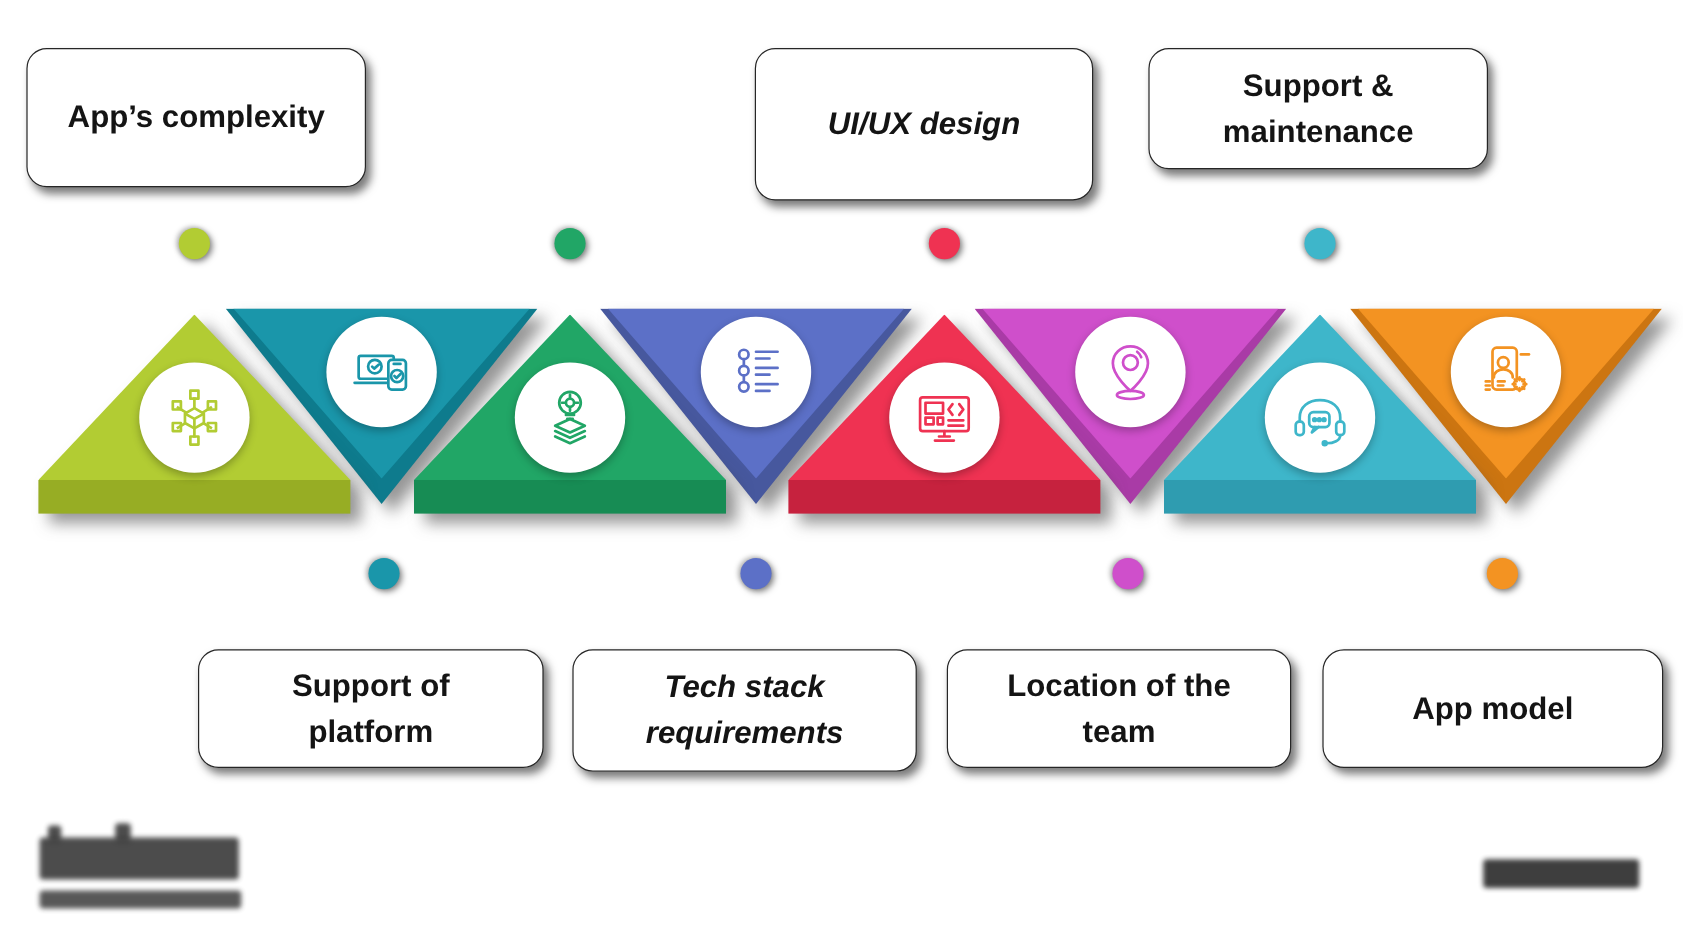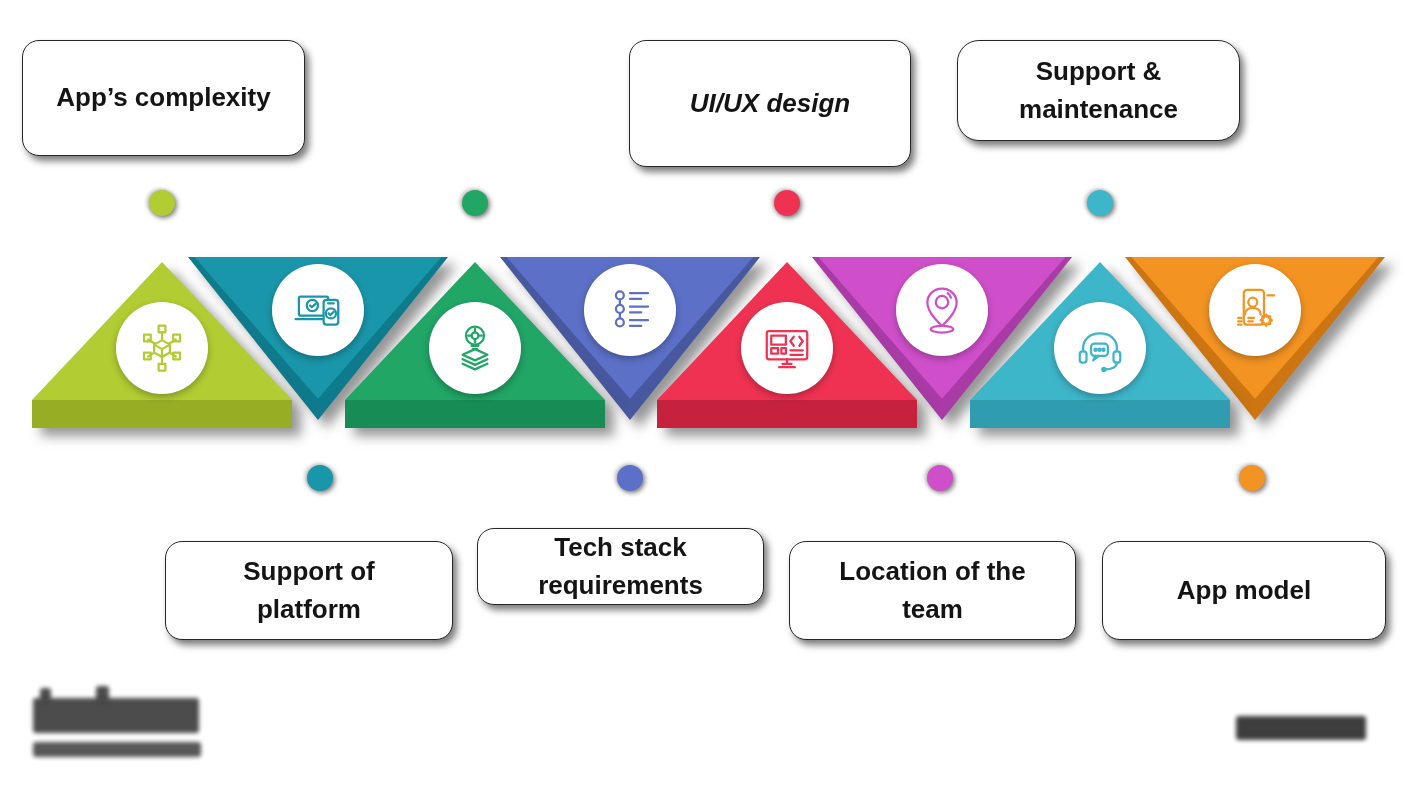--- a/index.html
+++ b/index.html
@@ -39,23 +39,23 @@
     display:flex;align-items:center;justify-content:center;color:var(--c);
     box-shadow:0 3px 7px rgba(0,0,0,.28);
   }
   .badge svg{width:54px;height:54px;}
   .up .badge{left:84px;top:40px;}
   .down .badge{left:84px;top:7px;}
   
   .card.i0{left:22px;top:40px;width:283px;height:116px;}
   .card.i2{left:332px;top:40px;width:287px;height:101px;}
   .card.i4{left:629px;top:40px;width:282px;height:127px;font-style:italic;}
-  .card.i6{left:957px;top:40px;width:283px;height:101px;border-radius:22px;}
+  .card.i6{left:957px;top:40px;width:283px;height:101px;}
   .card.i1{left:165px;top:541px;width:288px;height:99px;}
-  .card.i3{left:477px;top:528px;width:287px;height:77px;}
+  .card.i3{left:477px;top:541px;width:287px;height:102px;font-style:italic;}
   .card.i5{left:789px;top:541px;width:287px;height:99px;}
   .card.i7{left:1102px;top:541px;width:284px;height:99px;border-radius:18px;}
   .dot.i0{left:149px;top:190px;} .dot.i2{left:462px;top:190px;}
   .dot.i4{left:774px;top:190px;} .dot.i6{left:1087px;top:190px;}
   .dot.i1{left:307px;top:465px;} .dot.i3{left:617px;top:465px;}
   .dot.i5{left:927px;top:465px;} .dot.i7{left:1239px;top:465px;}
   .tri.i0{left:32px;top:262px;}  .tri.i2{left:345px;top:262px;}
   .tri.i4{left:657px;top:262px;} .tri.i6{left:970px;top:262px;}
   .tri.i1{left:188px;top:257px;} .tri.i3{left:500px;top:257px;}
   .tri.i5{left:812px;top:257px;} .tri.i7{left:1125px;top:257px;}

